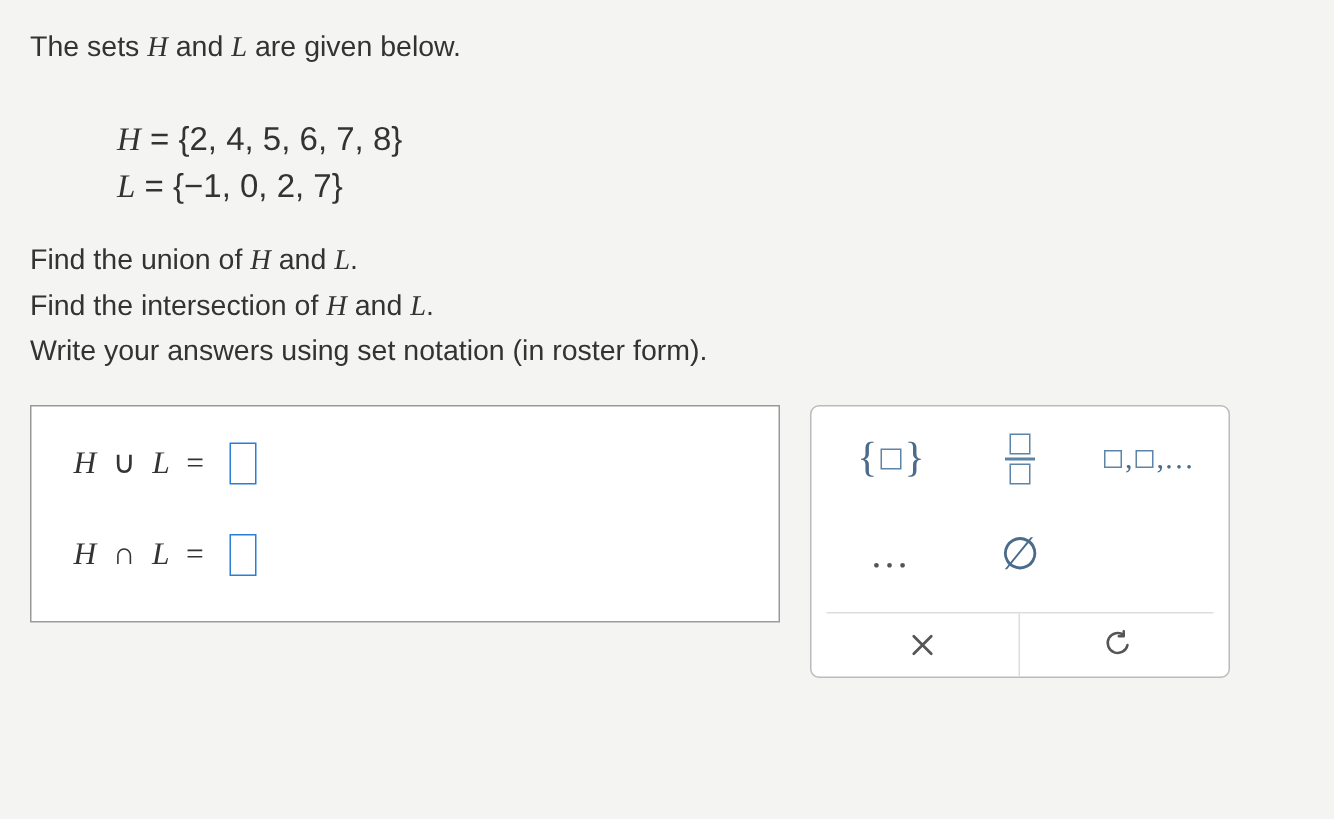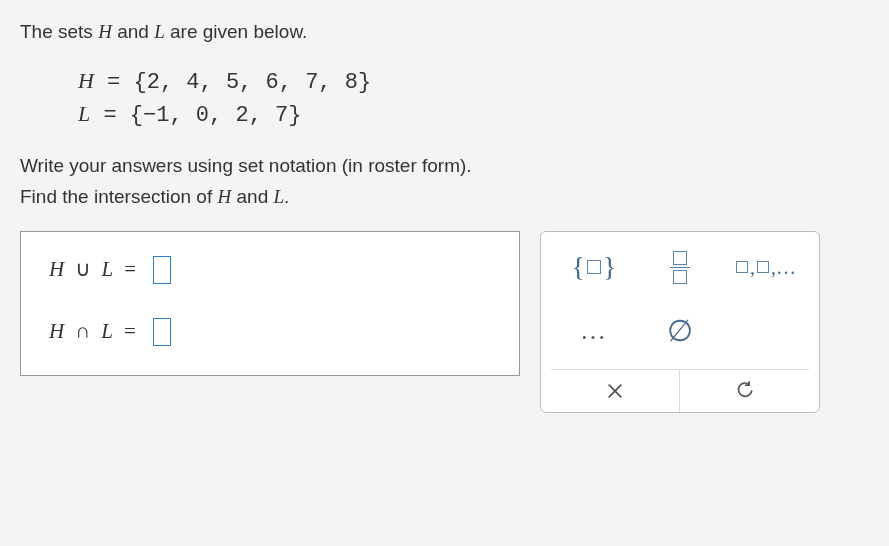--- a/index.html
+++ b/index.html
@@ -7,22 +7,22 @@
       font-family: Arial, Helvetica, sans-serif;
       background: #f4f4f2;
       width: 889px;
       height: 546px;
       padding: 18px 20px;
       color: #333;
       font-size: 19px;
       line-height: 1.5;
     }
     .math-var { font-family: 'Times New Roman', serif; font-style: italic; }
-    .math-upright { font-family: Liberation Mono, monospace; font-style: normal; }
-    .question-intro { margin-bottom: 18px; }
+    .math-upright { font-family: Liberation Sans, sans-serif; font-style: normal; }
+    .question-intro { margin-bottom: 30px; }
     .set-defs {
       margin-left: 58px;
       margin-bottom: 20px;
       font-family: 'Times New Roman', serif;
       font-size: 22px;
       line-height: 1.45;
     }
     .set-defs .math-var { font-size: 22px; }
     .instructions { margin-bottom: 20px; }
     .instructions p { margin-bottom: 2px; }
@@ -107,24 +107,27 @@
 <div class="set-defs">
   <div>
     <span class="math-var">H</span><span class="math-upright"> = {2, 4, 5, 6, 7, 8}</span>
   </div>
   <div>
     <span class="math-var">L</span><span class="math-upright"> = {−1, 0, 2, 7}</span>
   </div>
 </div>
 
 <div class="instructions">
-  <p>Write your answers using set notation (in roster form).</p>
+  <p>
+    <span>Find the union of </span><span class="math-var">H</span><span> and </span><span class="math-var">L</span><span>.</span>
+  </p>
   <p>
     <span>Find the intersection of </span><span class="math-var">H</span><span> and </span><span class="math-var">L</span><span>.</span>
   </p>
+  <p>Write your answers using set notation (in roster form).</p>
 </div>
 
 <div class="work-area">
 
   <div class="answer-box">
     <div class="answer-row">
       <span class="math-var">H</span>
       <span class="sym">∪</span>
       <span class="math-var">L</span>
       <span class="sym">=</span>

